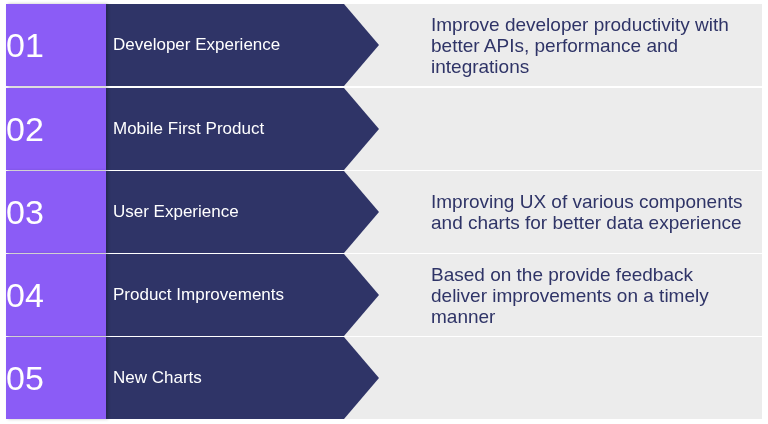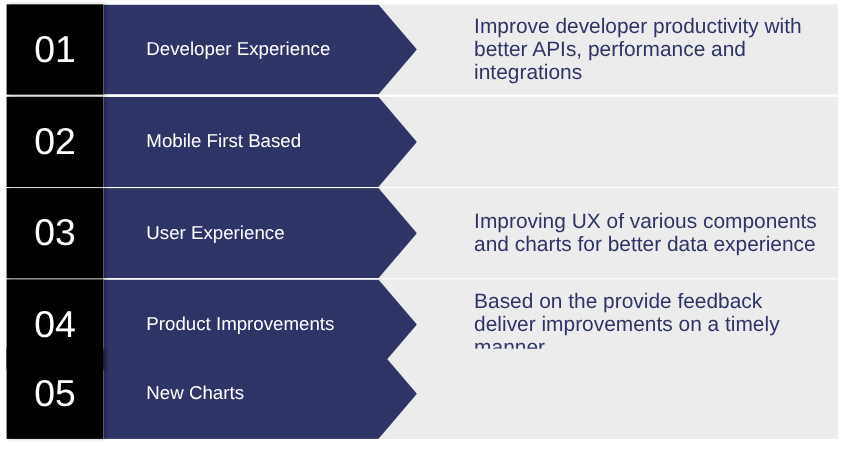--- a/index.html
+++ b/index.html
@@ -6,35 +6,35 @@
     body {
       width: 768px; height: 424px; background: #ffffff; position: relative; overflow: hidden;
       font-family: "Liberation Sans", "DejaVu Sans", sans-serif;
     }
     .list { position: absolute; left: 6px; top: 4px; width: 756px; }
     .row {
       position: absolute; left: 0; width: 756px; height: 82px;
       background: #ececec;
     }
     .num-box {
-      position: absolute; left: 0; top: 0; width: 88px; height: 100%;
-      background: #000000;
-      color: #ffffff; font-size: 34px; line-height: 82px; text-align: center;
+      position: absolute; left: 0; top: 0; width: 100px; height: 100%;
+      background: #8b5cf6;
+      color: #ffffff; font-size: 34px; line-height: 82px; 
       box-shadow: 2px 0 3px rgba(0,0,0,0.25);
       z-index: 2;
     }
     .band {
       position: absolute; left: 88px; top: 0; width: 285px; height: 100%;
       background: #2f3467;
       clip-path: polygon(0 0, 250px 0, 285px 50%, 250px 100%, 0 100%);
       z-index: 1;
     }
     .title {
       position: absolute; left: 107px; top: 0; height: 82px; line-height: 82px;
-      color: #ffffff; font-size: 17px; z-index: 3; white-space: nowrap; margin-left: 20px;
+      color: #ffffff; font-size: 17px; z-index: 3; white-space: nowrap;
     }
     .desc {
       position: absolute; left: 425px; top: 0; height: 82px; width: 320px;
       display: flex; align-items: center;
       color: #2f3467; font-size: 19px; line-height: 21px;
     }
     .desc span { display: block; }
   </style>
 </head>
 <body>
@@ -44,36 +44,36 @@
     <div class="num-box">01</div>
     <div class="band"></div>
     <div class="title">Developer Experience</div>
     <div class="desc">
         <span>Improve developer productivity with better APIs, performance and integrations</span>
       </div>
   </div>
   <div class="row" style="top:84px">
     <div class="num-box">02</div>
     <div class="band"></div>
-    <div class="title">Mobile First Based</div>
+    <div class="title">Mobile First Product</div>
   </div>
   <div class="row" style="top:167px">
     <div class="num-box">03</div>
     <div class="band"></div>
     <div class="title">User Experience</div>
     <div class="desc">
         <span>Improving UX of various components and charts for better data experience</span>
       </div>
   </div>
   <div class="row" style="top:250px">
     <div class="num-box">04</div>
     <div class="band"></div>
     <div class="title">Product Improvements</div>
     <div class="desc">
         <span>Based on the provide feedback deliver improvements on a timely manner</span>
       </div>
   </div>
-  <div class="row" style="top:313px">
+  <div class="row" style="top:333px">
     <div class="num-box">05</div>
     <div class="band"></div>
     <div class="title">New Charts</div>
   </div>
 </div>
 
 </body></html>

